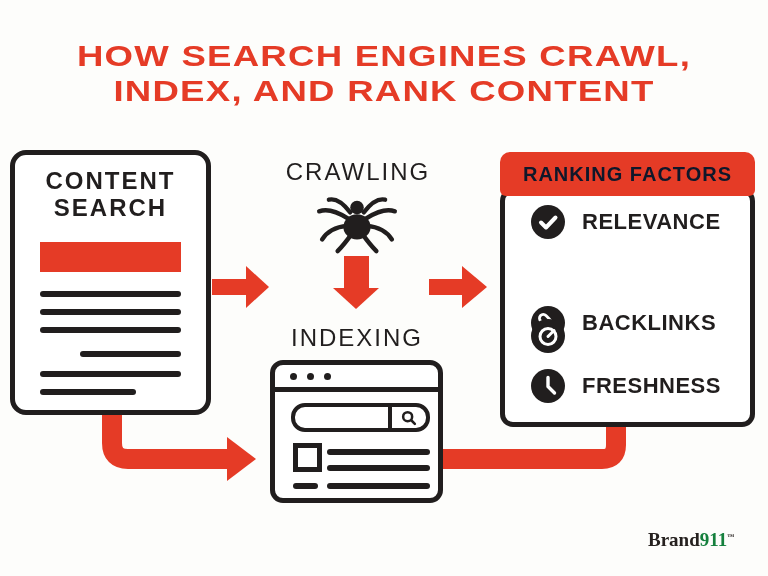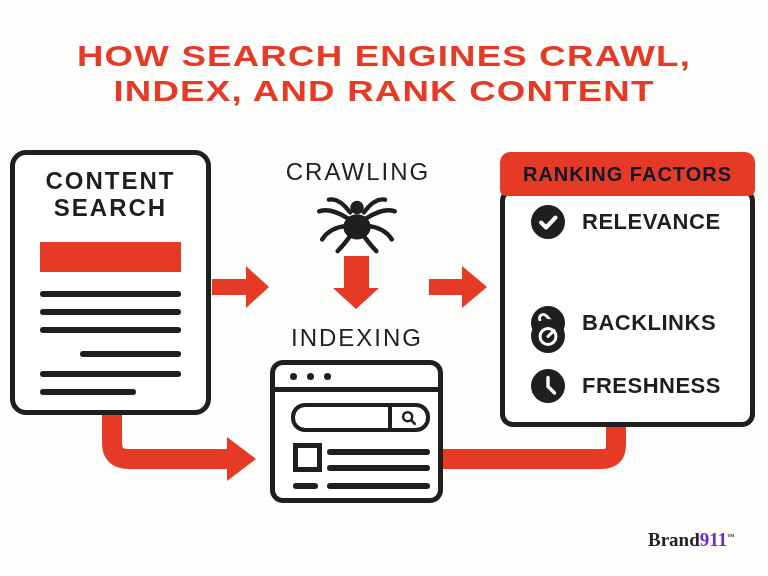--- a/index.html
+++ b/index.html
@@ -86,21 +86,21 @@
   }
   .ranking-item{position:absolute;left:26px;height:34px;display:flex;align-items:center;}
   .ri1{top:12px;} .ri2{top:77px;margin-top:36px;} .ri3{top:126px;} .ri4{top:176px;}
   .ranking-item .label{margin-left:17px;font-size:22px;font-weight:700;letter-spacing:0.5px;white-space:nowrap;}
   
   .brand-logo{
     position:absolute;left:648px;top:529px;font-family:"Liberation Serif", serif;
     font-size:19px;font-weight:700;white-space:nowrap;
   }
   .brand-logo .pre{color:#26211F;}
-  .brand-logo .suf{color:#6d28d9;}
+  .brand-logo .suf{color:#15803d;}
   .brand-logo .tm{color:#26211F;font-size:7px;vertical-align:super;}
 </style>
 </head>
 <body>
 
 <div class="stage">
 
   <svg class="connector-layer" width="768" height="576" viewBox="0 0 768 576">
     <g>
       <path d="M112 408 L112 443 Q112 459 128 459 L228 459" stroke="#E53B26" stroke-width="20" fill="none"></path>

